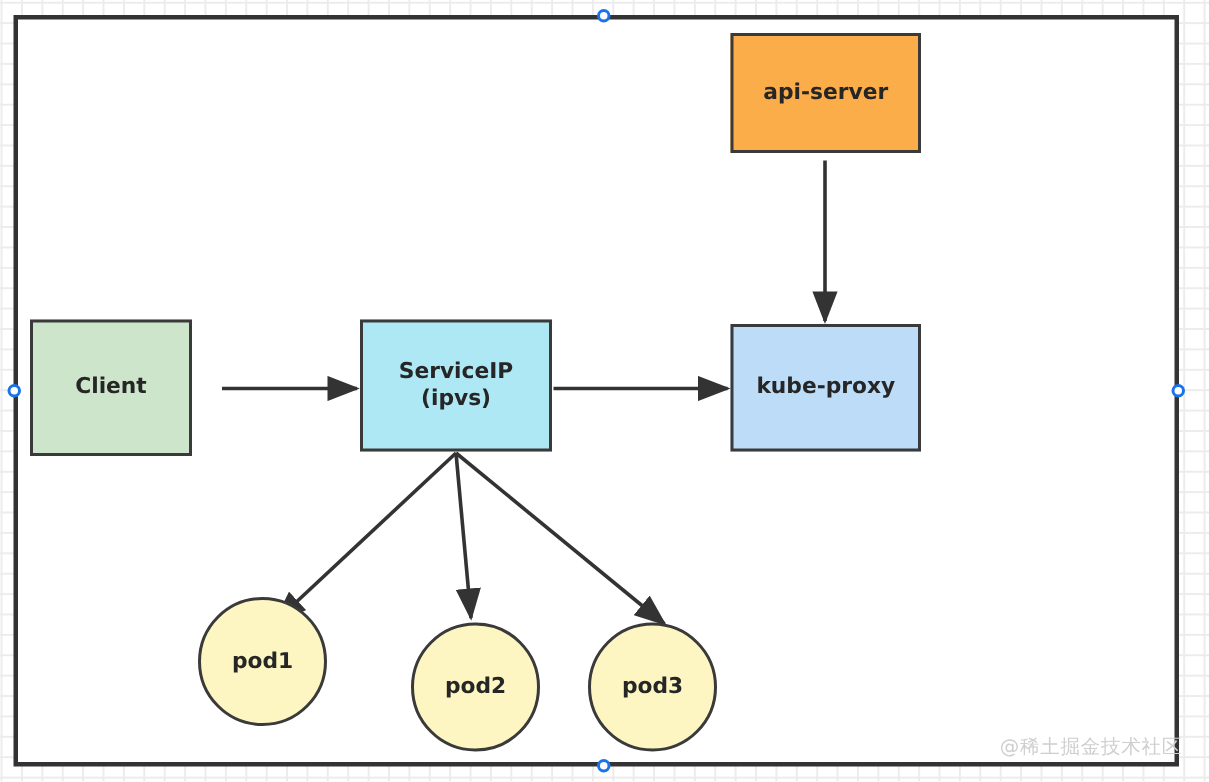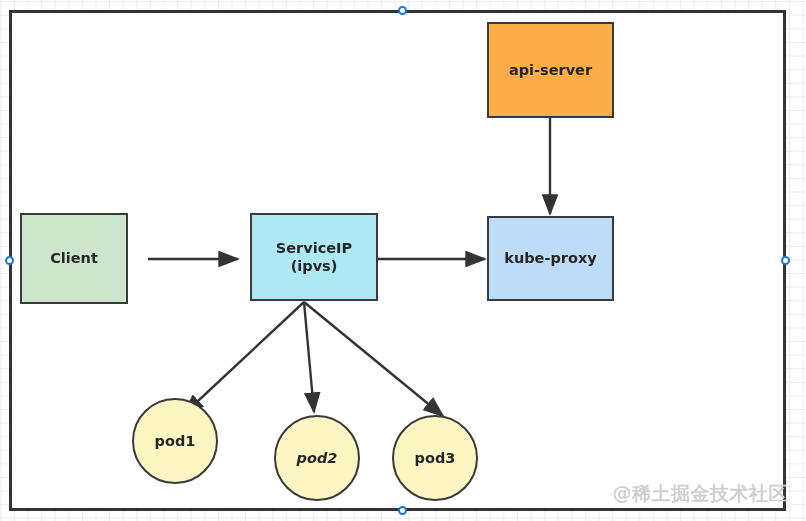--- a/index.html
+++ b/index.html
@@ -74,26 +74,25 @@
     left: 0;
     top: 0;
     width: 806px;
     height: 521px;
     pointer-events: none;
   }
   #watermark {
     position: absolute;
     right: 18px;
     bottom: 14px;
-    font-size: 19px;
+    font-size: 13px;
     color: #cfcfcf;
     font-family: "DejaVu Sans", "Liberation Sans", sans-serif;
     letter-spacing: 0.5px;
     white-space: nowrap;
-    font-weight: bold;
   }
 </style>
 </head>
 <body>
 
 <div id="screen">
 
   <div id="page-white"></div>
 
   <svg class="edges" viewBox="0 0 806 521">
@@ -106,37 +105,37 @@
         <line x1="148" y1="259" x2="238" y2="259" stroke="#333333" stroke-width="2.4" marker-end="url(#arrowhead)"></line>
         <line x1="369" y1="259" x2="485" y2="259" stroke="#333333" stroke-width="2.4" marker-end="url(#arrowhead)"></line>
         <line x1="550" y1="107" x2="550" y2="214" stroke="#333333" stroke-width="2.4" marker-end="url(#arrowhead)"></line>
         <line x1="304" y1="302" x2="184" y2="414" stroke="#333333" stroke-width="2.4" marker-end="url(#arrowhead)"></line>
         <line x1="304" y1="302" x2="314" y2="412" stroke="#333333" stroke-width="2.4" marker-end="url(#arrowhead)"></line>
         <line x1="304" y1="302" x2="443" y2="416" stroke="#333333" stroke-width="2.4" marker-end="url(#arrowhead)"></line>
       </g>
   </svg>
 
   <div id="node-layer">
-      <div class="node" style="left: 487px; top: 22px; width: 127px; height: 96px; background: rgb(251, 173, 74); border-color: rgb(58, 58, 58);">
+      <div class="node" style="left: 487px; top: 22px; width: 127px; height: 80px; background: rgb(251, 173, 74); border-color: rgb(58, 58, 58);">
         <span class="lbl">api-server</span>
       </div>
       <div class="node" style="left: 20px; top: 213px; width: 108px; height: 91px; background: rgb(205, 230, 203); border-color: rgb(58, 58, 58);">
         <span class="lbl">Client</span>
       </div>
-      <div class="node" style="left: 250px; top: 213px; width: 128px; height: 88px; background: rgb(173, 232, 244); border-color: rgb(58, 58, 58);">
+      <div class="node" style="left: 240px; top: 213px; width: 128px; height: 88px; background: rgb(173, 232, 244); border-color: rgb(58, 58, 58);">
         <span class="lbl">ServiceIP
 (ipvs)</span>
       </div>
       <div class="node" style="left: 487px; top: 216px; width: 127px; height: 85px; background: rgb(189, 220, 247); border-color: rgb(58, 58, 58); align-items: center;">
         <span class="lbl">kube-proxy</span>
       </div>
       <div class="node circle" style="left: 132px; top: 398px; width: 86px; height: 86px; background: rgb(253, 246, 195); border-color: rgb(58, 58, 58);">
         <span class="lbl">pod1</span>
       </div>
-      <div class="node circle" style="left: 274px; top: 415px; width: 86px; height: 86px; background: rgb(253, 246, 195); border-color: rgb(58, 58, 58); font-style: italic;">
+      <div class="node circle" style="left: 274px; top: 415px; width: 86px; height: 86px; background: rgb(253, 246, 195); border-color: rgb(58, 58, 58);">
         <span class="lbl">pod2</span>
       </div>
       <div class="node circle" style="left: 392px; top: 415px; width: 86px; height: 86px; background: rgb(253, 246, 195); border-color: rgb(58, 58, 58);">
         <span class="lbl">pod3</span>
       </div>
     </div>
 
   <div id="frame"></div>
   <div id="handle-layer">
       <div class="handle" style="left: 398px; top: 6px; border-color: rgb(26, 115, 232);"></div>

